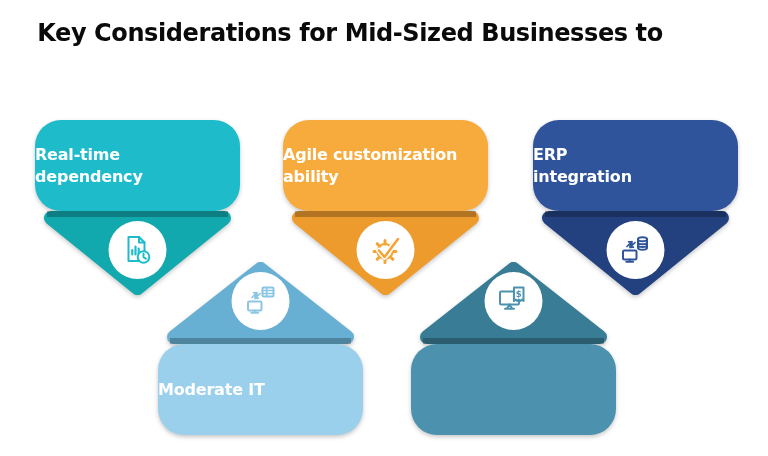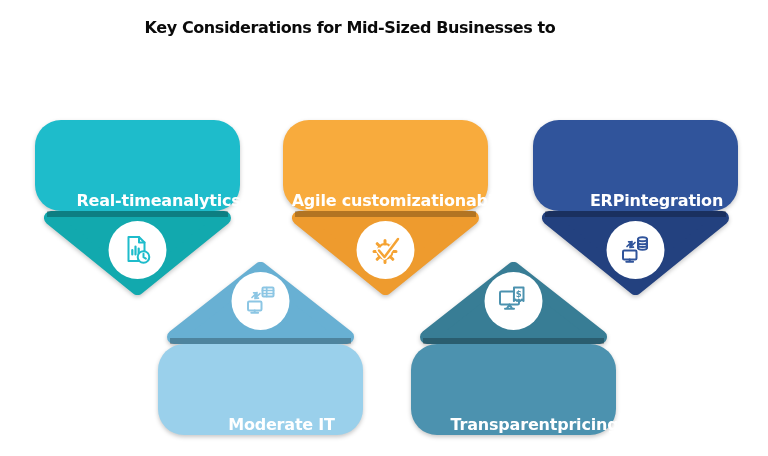--- a/index.html
+++ b/index.html
@@ -8,36 +8,36 @@
     width:768px;height:456px;
     background:#ffffff;
     overflow:hidden;
     font-family:"DejaVu Sans", sans-serif;
   }
   .title{
     position:absolute;
     top:18px;left:0;width:700px;
     text-align:center;
     font-weight:bold;
-    font-size:16px;
+    font-size:24px;
     line-height:1.28;
     letter-spacing:-0.4px;
     color:#0a0a0a;
   }
   .card{
     position:absolute;
     width:205px;height:182px;
   }
   .card svg{
     position:absolute;top:0;left:0;
     filter:drop-shadow(0 2px 2px rgba(0,0,0,0.22));
   }
   .card .label{
     position:absolute;left:0;width:247px;height:91px;
-    display:flex;align-items:flex-end;justify-content:center;
+    display:flex;flex-direction:column;align-items:flex-start;justify-content:center;
     text-align:center;
     color:#ffffff;
     font-weight:bold;
     font-size:16px;
     line-height:1.32;
     letter-spacing:-0.2px;
   }
   .card.top .label{top:0;}
   .card.bottom .label{top:87px;}
   .card1{left:35px;top:120px;}
@@ -65,21 +65,21 @@
       <g transform="translate(84.5,112)" fill="none" stroke-width="2" stroke-linecap="round" stroke-linejoin="round" stroke="#1ebccb">
         <path d="M9 5 h10.5 l5.5 5.5 V29 H9 Z"></path>
         <path d="M19.5 5 v5.5 H25"></path>
         <path d="M12.8 22.5 v-4.5 M16 22.5 v-8 M19.2 22.5 v-6" stroke-width="2.2"></path>
         <circle cx="24" cy="25" r="5.8" fill="#ffffff"></circle>
         <path d="M24 21.8 v3.4 l2.4 1.4"></path>
       </g>
     </svg>
     <div class="label">
       <span>Real-time</span>
-      <span>analytics</span>
+      <span>dependency</span>
     </div>
   </div>
 
   <div class="card top card2">
     <svg width="205" height="182" viewBox="0 0 205 182">
       <polygon points="16,98 189,98 102.5,168" stroke-width="14" stroke-linejoin="round" fill="#ee9b2e" stroke="#ee9b2e"></polygon>
       <rect x="12" y="91" width="181" height="6" fill="#000000" opacity="0.25"></rect>
       <rect x="0" y="0" width="205" height="91" rx="26" fill="#f8ab3d"></rect>
       <circle cx="102.5" cy="130" r="29" fill="#ffffff"></circle>
       <g transform="translate(84.5,112)" fill="none" stroke-width="2" stroke-linecap="round" stroke-linejoin="round" stroke="#f5a333">
@@ -141,19 +141,15 @@
       <rect x="12" y="81" width="181" height="6" fill="#000000" opacity="0.25"></rect>
       <rect x="0" y="87" width="205" height="91" rx="26" fill="#4c92af"></rect>
       <circle cx="102.5" cy="44" r="29" fill="#ffffff"></circle>
       <g transform="translate(84.5,26)" fill="none" stroke-width="2" stroke-linecap="round" stroke-linejoin="round" stroke="#4c92af">
         <rect x="4.5" y="8.5" width="19" height="13" rx="1.2"></rect>
         <path d="M14 21.5 l-2.8 4.3 M14 21.5 l2.8 4.3 M9.5 25.8 h9"></path>
         <path d="M18.5 4.5 h9.5 V18 l-1.6 -1.4 -1.6 1.4 -1.6 -1.4 -1.6 1.4 -1.6 -1.4 -1.6 1.4 Z" fill="#ffffff"></path>
         <text x="23.2" y="13.8" text-anchor="middle" font-size="8.5" font-weight="bold" stroke="none" fill="#4c92af">$</text>
       </g>
     </svg>
-    <div class="label">
-      <span>Transparent</span>
-      <span>pricing</span>
-    </div>
   </div>
 
 </div>
 
 </body></html>

